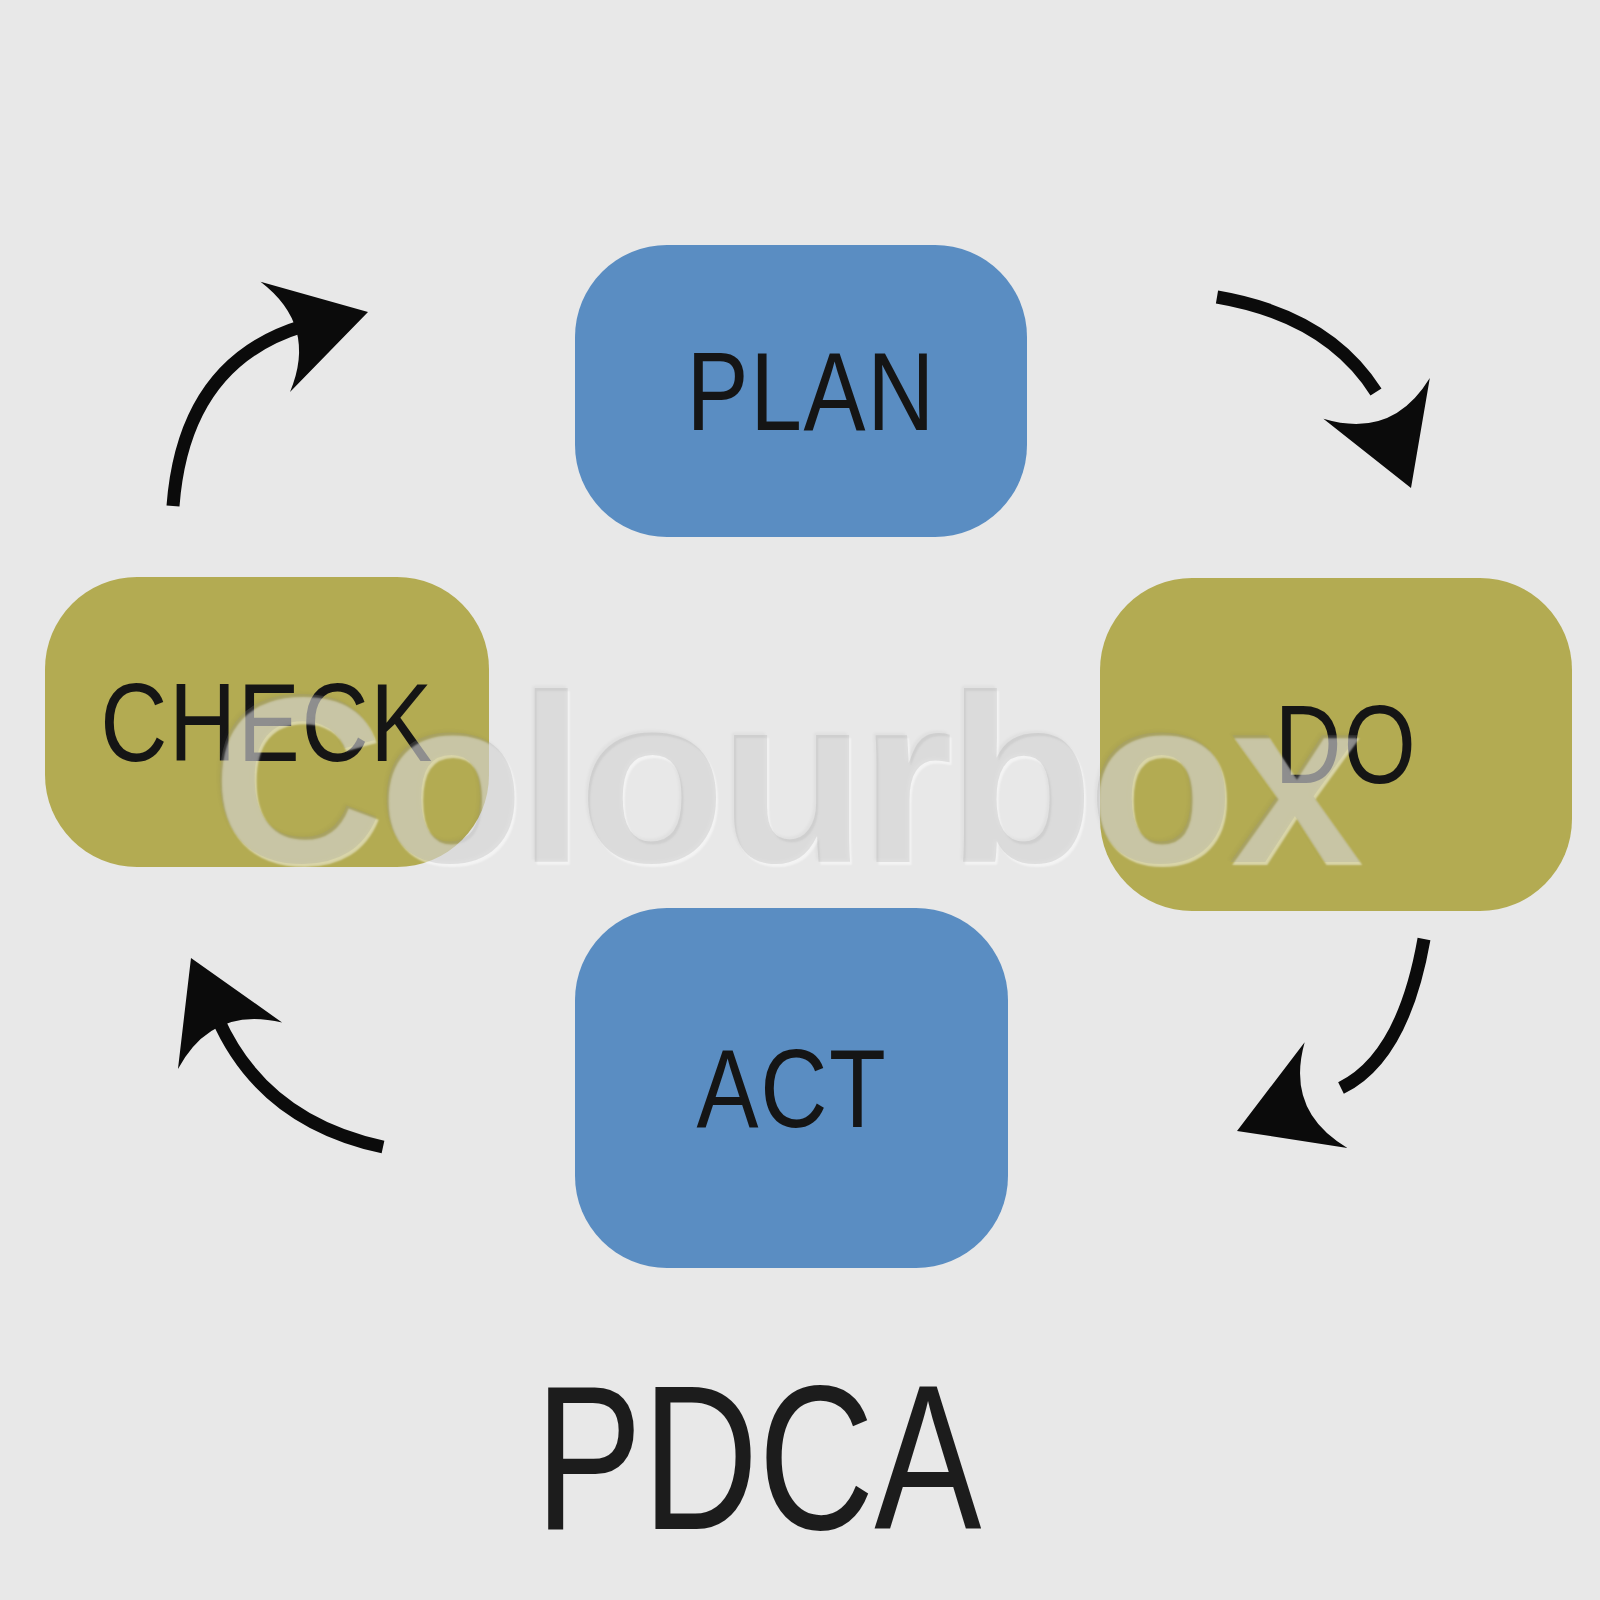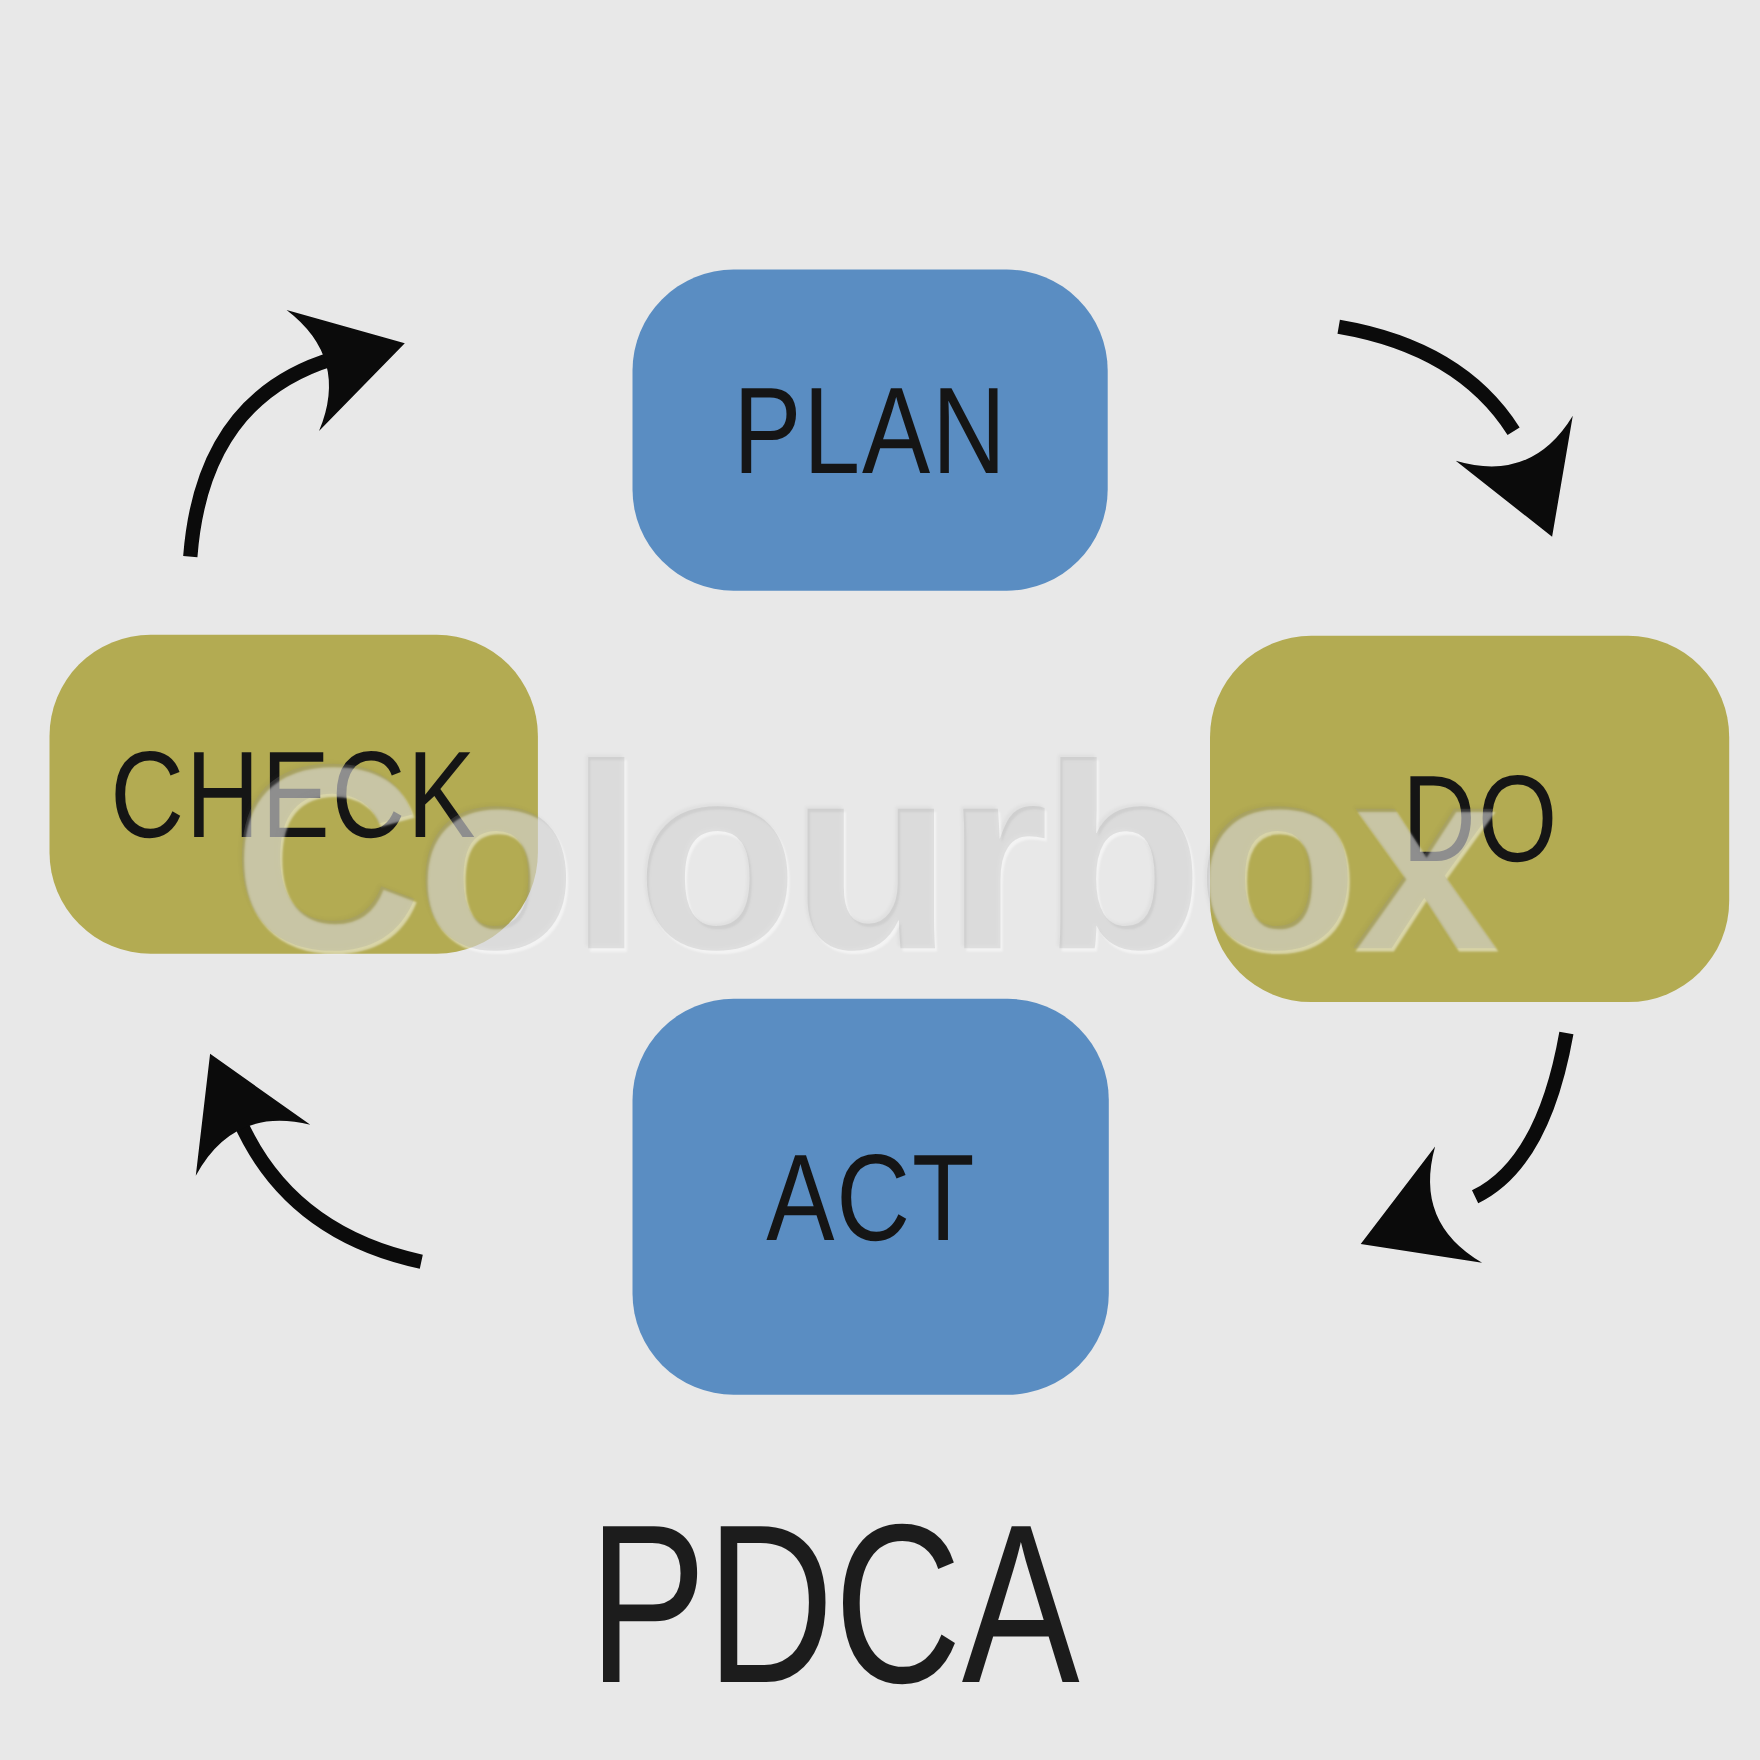--- a/index.html
+++ b/index.html
@@ -75,21 +75,21 @@
     color: #1c1c1c;
     transform: scaleX(0.78);
     white-space: nowrap;
   }
 </style>
 </head>
 <body style="background-color: rgb(232, 232, 232);">
 
 <div class="stage">
 
-  <div class="node node-plan" style="background-color: rgb(90, 141, 194);">
+  <div class="node node-plan" style="background-color: rgb(90, 141, 194); padding-left: 20px;">
     <span class="node-label">PLAN</span>
   </div>
 
   <div class="node node-do" style="background-color: rgb(179, 171, 82);">
     <span class="node-label">DO</span>
   </div>
 
   <div class="node node-check" style="background-color: rgb(179, 171, 82);">
     <span class="node-label">CHECK</span>
   </div>

